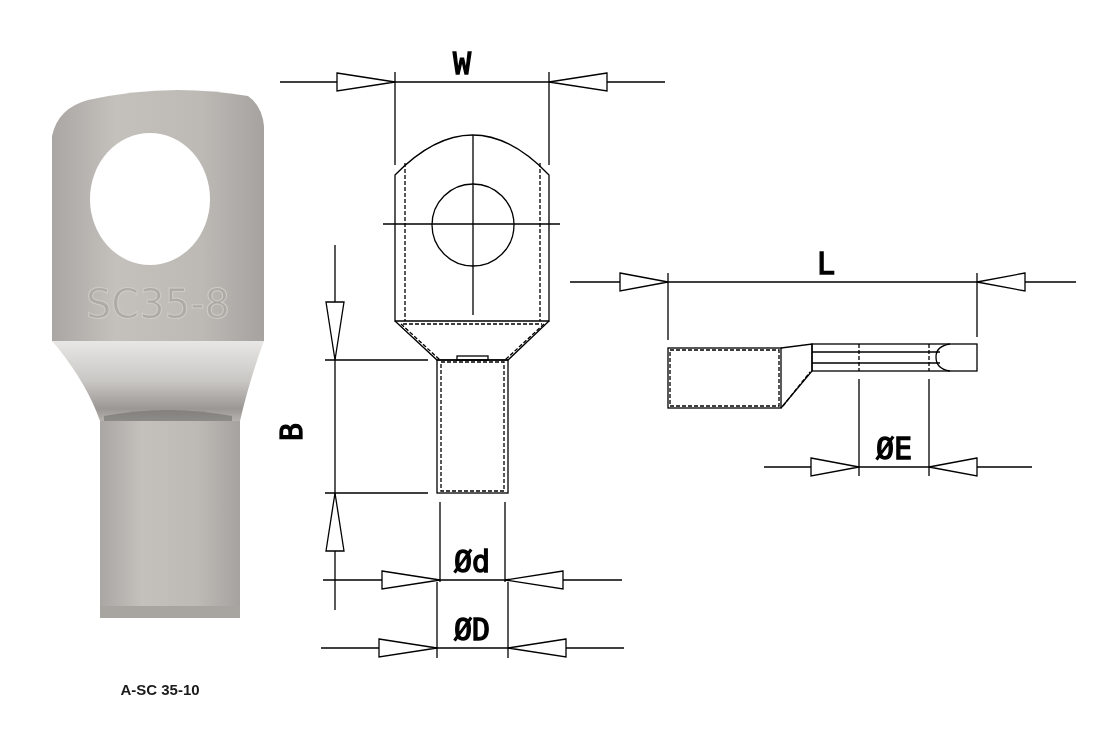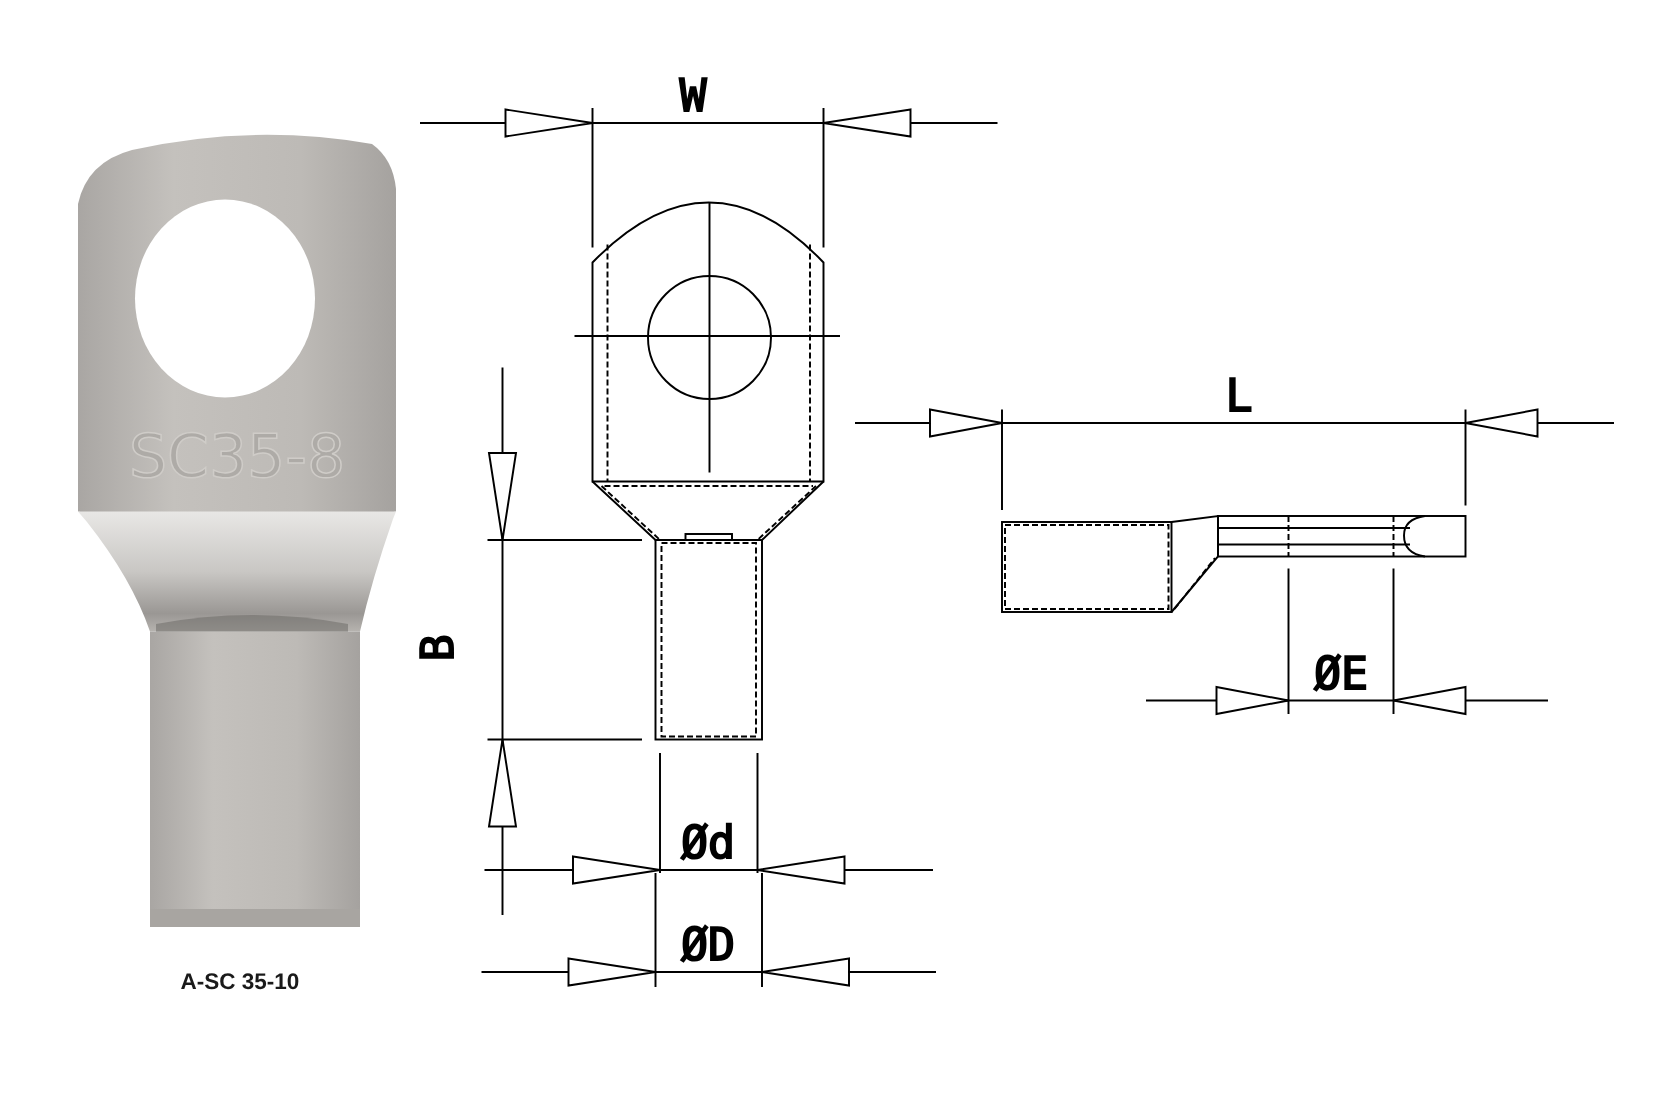--- a/index.html
+++ b/index.html
@@ -1,18 +1,18 @@
 <!DOCTYPE html>
 <html><head>
 <meta charset="utf-8">
 <style>
   html, body { margin:0; padding:0; background:#ffffff; }
   body { width:1111px; height:740px; position:relative; overflow:hidden; font-family:"Liberation Sans", sans-serif; }
   .photo { position:absolute; left:48px; top:86px; width:222px; height:540px; }
-  .caption { position:absolute; left:100px; top:646px; width:120px; text-align:center; font-family:"Liberation Sans", sans-serif; font-weight:bold; font-size:15px; color:#1a1a1a; }
+  .caption { position:absolute; left:100px; top:681px; width:120px; text-align:center; font-family:"Liberation Sans", sans-serif; font-weight:bold; font-size:15px; color:#1a1a1a; }
   .drawing { position:absolute; left:0; top:0; width:1111px; height:740px; }
   .lbl { font-family:"DejaVu Sans Mono", monospace; font-size:30px; fill:#000; }
 </style>
 </head>
 <body>
 
 <svg class="photo" viewBox="0 0 222 540" xmlns="http://www.w3.org/2000/svg">
   <defs>
     <linearGradient id="metal" x1="0" y1="0" x2="1" y2="0">
       <stop offset="0" stop-color="#a9a6a3"></stop>

